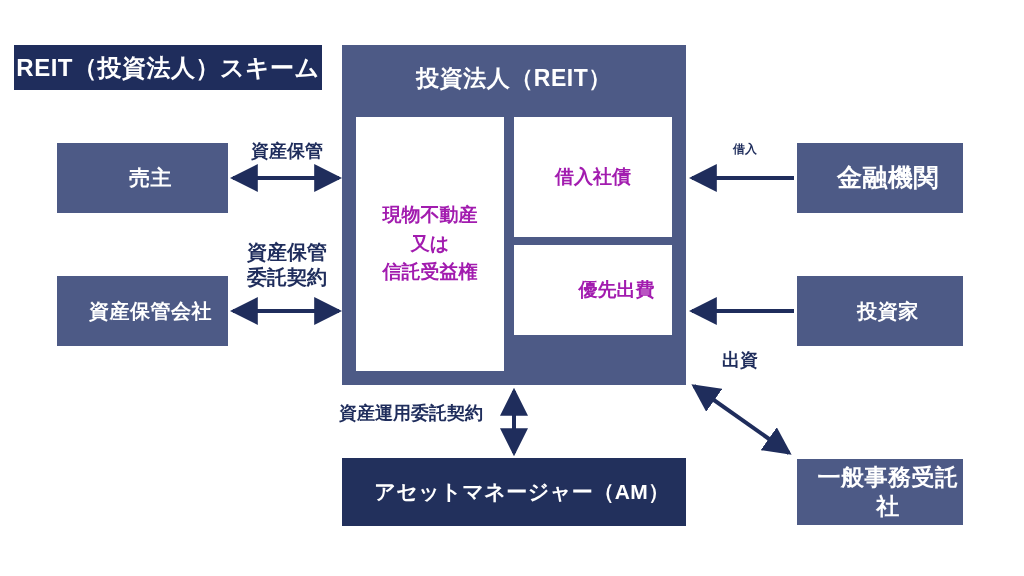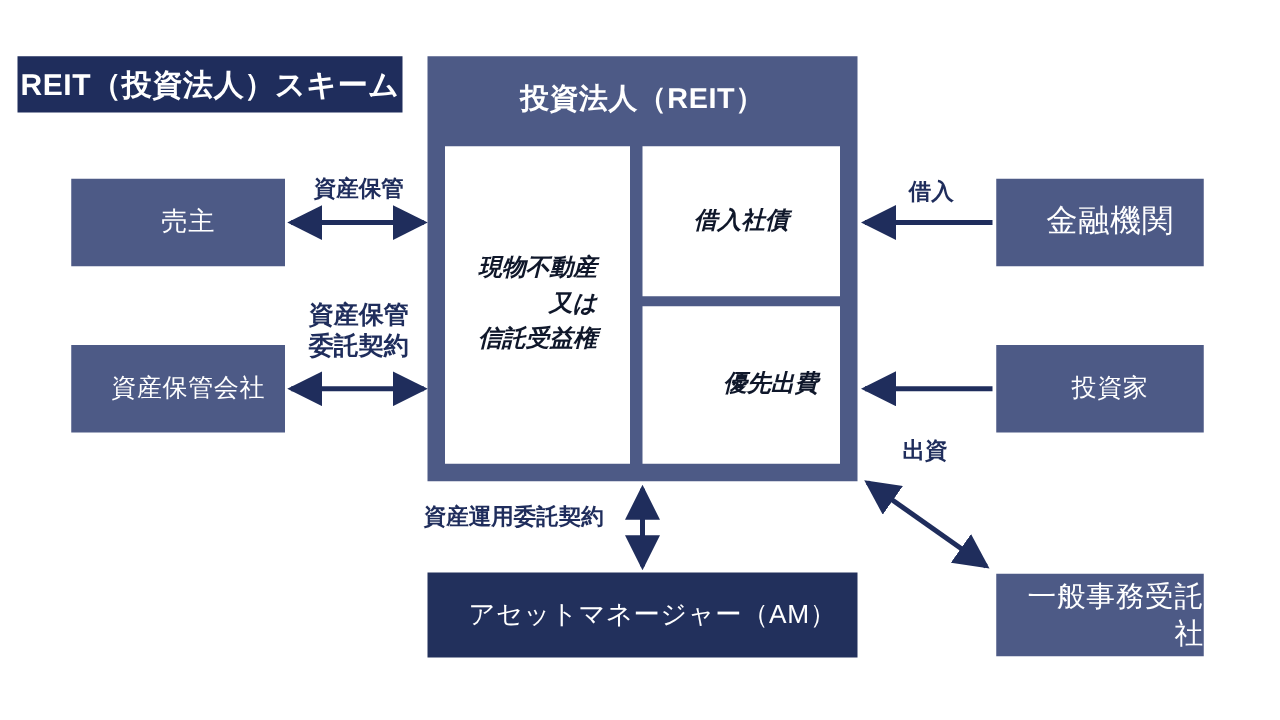--- a/index.html
+++ b/index.html
@@ -17,23 +17,23 @@
   }
 
   
   .node {
     position: absolute;
     box-sizing: border-box;
     display: flex;
     align-items: center;
     justify-content: center;
     color: #ffffff;
-    font-weight: normal;
+    font-weight: bold;
     letter-spacing: 0.5px;
-    text-align: right;
+    text-align: center;
     line-height: 1.25;
     padding-left: 16px;
   }
   .node.slate  { background: #4d5a86; }
   .node.navy   { background: #22305c; }
 
   
   #title-banner {
     position: absolute;
     left: 14px;
@@ -70,49 +70,48 @@
     align-items: center;
     justify-content: center;
     color: #ffffff;
     font-size: 23px;
     font-weight: bold;
     letter-spacing: 0.5px;
   }
   .inner-cell {
     position: absolute;
     background: #ffffff;
-    color: #0f172a;
-    display: flex;
-    align-items: center;
-    justify-content: center;
-    text-align: right;
+    color: #a21caf;
+    display: flex;
+    align-items: center;
+    justify-content: center;
+    text-align: center;
     font-weight: bold;
     line-height: 1.5;
     box-sizing: border-box;
-    font-style: italic;
   }
   #cell-assets {
     left: 14px;
     top: 72px;
     width: 148px;
     height: 254px;
     font-size: 19px;
   }
   #cell-debt {
     left: 172px;
     top: 72px;
     width: 158px;
     height: 120px;
     font-size: 19px;
   }
   #cell-equity {
     left: 172px;
     top: 200px;
     width: 158px;
-    height: 126px;
+    height: 90px;
     font-size: 19px;
     padding-left: 47px;
   }
 
   
   #node-seller       { left: 57px;  top: 143px; width: 171px; height: 70px; font-size: 21px; }
   #node-custodian    { left: 57px;  top: 276px; width: 171px; height: 70px; font-size: 20px; }
   #node-bank         { left: 797px; top: 143px; width: 166px; height: 70px; font-size: 25px; }
   #node-investor     { left: 797px; top: 276px; width: 166px; height: 70px; font-size: 20px; }
   #node-admin        { left: 797px; top: 459px; width: 166px; height: 66px; font-size: 23px; }
@@ -122,21 +121,21 @@
   .edge-label {
     position: absolute;
     color: #1f2d5c;
     font-weight: bold;
     text-align: center;
     line-height: 1.25;
     white-space: nowrap;
   }
   #label-sale      { left: 232px; top: 140px; width: 110px; font-size: 18px; }
   #label-custody   { left: 232px; top: 240px; width: 110px; font-size: 20px; }
-  #label-borrow    { left: 700px; top: 142px; width: 90px;  font-size: 18px; }
+  #label-borrow    { left: 700px; top: 142px; width: 90px;  font-size: 12px; }
   #label-capital   { left: 700px; top: 349px; width: 80px;  font-size: 18px; }
   #label-am        { left: 316px; top: 402px; width: 190px; font-size: 18px; }
 
   
   #arrows {
     position: absolute;
     left: 0;
     top: 0;
     width: 1024px;
     height: 576px;

